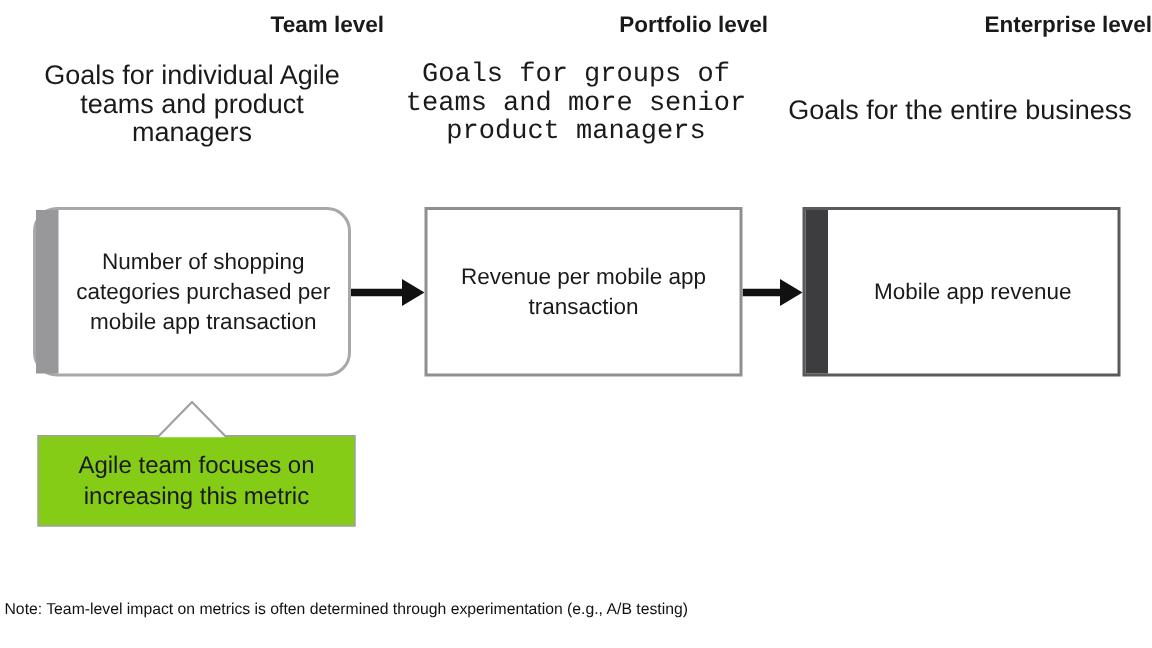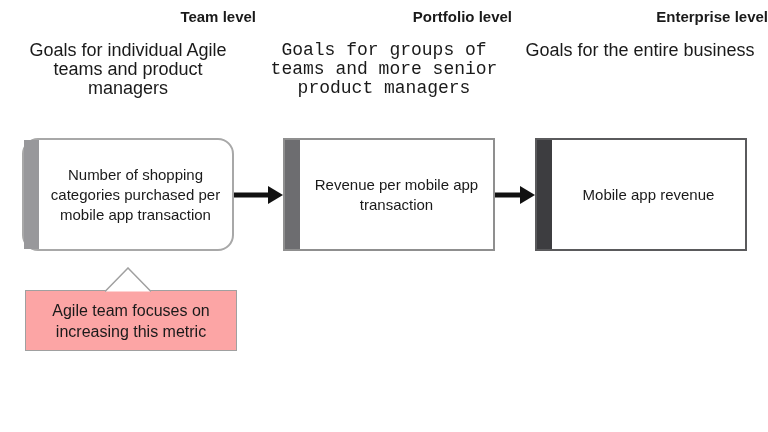--- a/index.html
+++ b/index.html
@@ -19,43 +19,43 @@
   .col-desc {
     position: absolute; top: 41px; width: 256px;
     text-align: center; font-size: 18px; line-height: 19px;
   }
   .col-desc.c0 { left: 0; }
   .col-desc.c1 { left: 256px; }
   .col-desc.c2 { left: 512px; }
   .col-desc .inner { margin: 0 auto; }
   .c0 .inner { max-width: 214px; }
   .c1 .inner { max-width: 236px; font-family: Liberation Mono, monospace; }
-  .c2 .inner { max-width: 246px; }
+  .c2 .inner { max-width: 246px; margin-top: 23px; }
 
   .metric-box {
     position: absolute; top: 138px; height: 113px; width: 212px;
     background: #ffffff; border: 2px solid #a8a8a8;
     display: flex; align-items: stretch;
   }
   .metric-box.b0 { left: 22px; }
-  .metric-box.b1 { left: 283px; }
+  .metric-box.b1 { left: 283px; flex-direction: column; }
   .metric-box.b2 { left: 535px; }
   .metric-box .bar { width: 15px; flex: none; }
   .metric-box .label {
     flex: 1; display: flex; align-items: center; justify-content: center;
     text-align: center; font-size: 15px; line-height: 20px; padding: 4px 10px;
   }
 
   .arrow { position: absolute; top: 185px; height: 20px; }
   .arrow.a0 { left: 234px; width: 49px; }
   .arrow.a1 { left: 495px; width: 40px; }
 
   .callout-box {
     position: absolute; left: 25px; top: 290px; width: 212px; height: 61px;
-    background: #fca5a5; border: 1.5px solid #a0a0a0;
+    background: #84cc16; border: 1.5px solid #a0a0a0;
     display: flex; align-items: center; justify-content: center;
     text-align: center; font-size: 16px; line-height: 21px;
   }
   .callout-pointer {
     position: absolute; left: 105px; top: 267px; width: 46px; height: 25px;
   }
 
   .footer {
     position: absolute; left: 3px; top: 400px;
     font-size: 10.5px; line-height: 13.5px; color: #111111;
@@ -105,15 +105,16 @@
   </svg>
 
   <div class="callout-box">
     <span>Agile team focuses on increasing this metric</span>
   </div>
   <svg class="callout-pointer" viewBox="0 0 46 25" xmlns="http://www.w3.org/2000/svg">
     <path d="M0,24.5 L23,1 L46,24.5" fill="#ffffff" stroke="#a0a0a0" stroke-width="1.5"></path>
   </svg>
 
   <div class="footer">
+    <div>Note: Team-level impact on metrics is often determined through experimentation (e.g., A/B testing)</div>
   </div>
 
 </div>
 
 </body></html>

